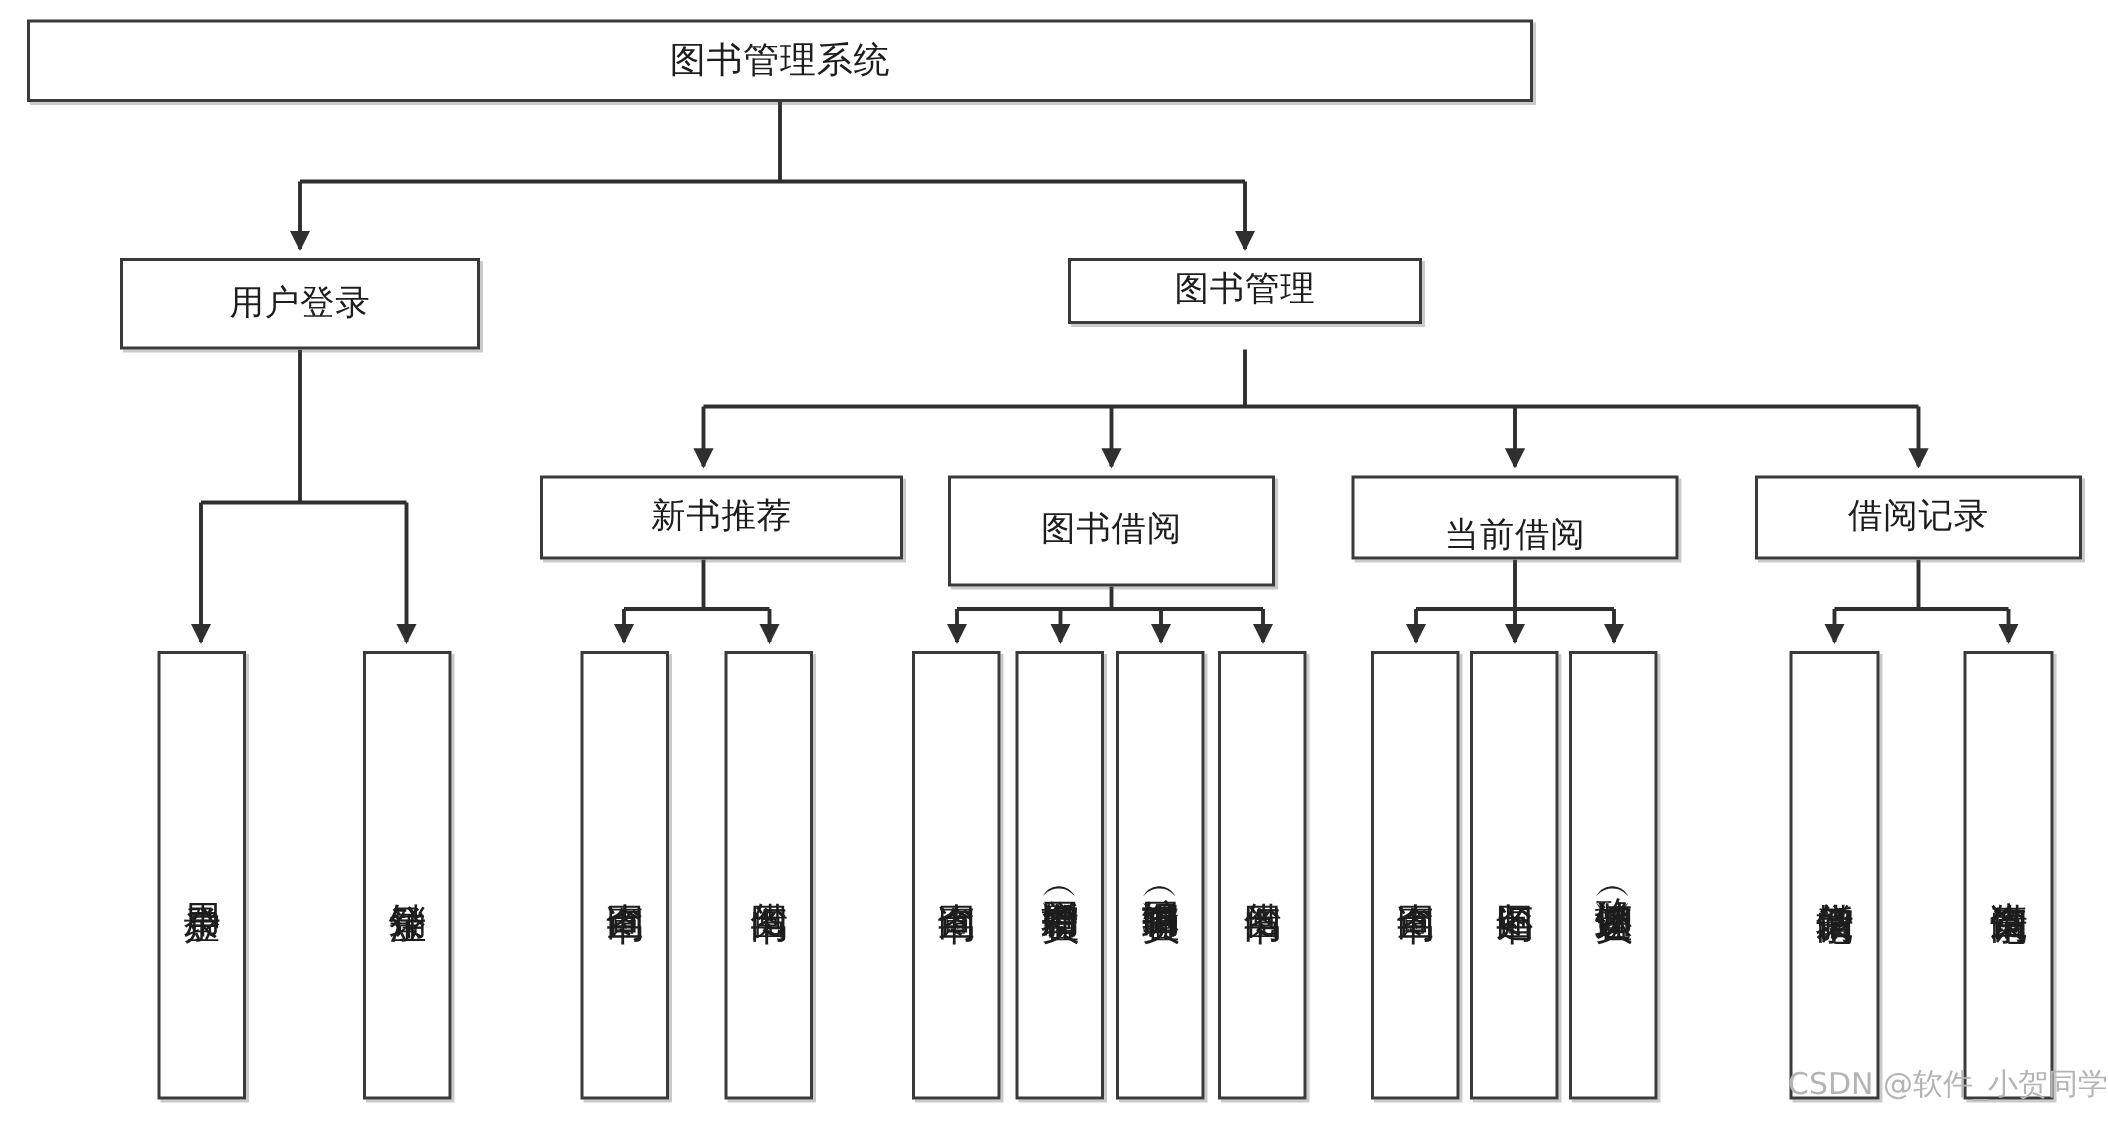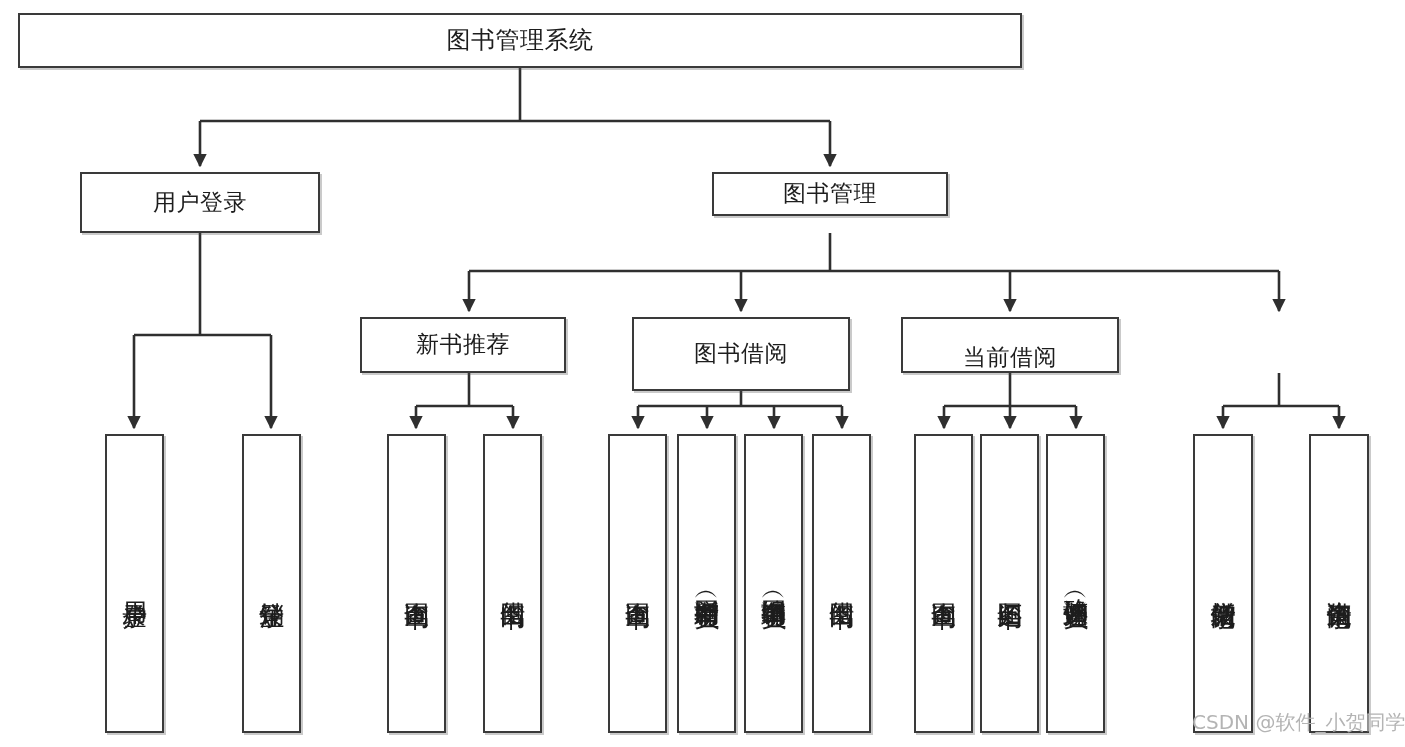--- a/index.html
+++ b/index.html
@@ -133,29 +133,32 @@
     <span class="label">图书管理系统</span>
   </div>
 
   <div class="node horiz" style="left:80px; top:172px; width:240px; height:61px;">
     <span class="label">用户登录</span>
   </div>
   <div class="node horiz" style="left:712px; top:172px; width:236px; height:44px;">
     <span class="label">图书管理</span>
   </div>
 
-  <div class="node horiz" style="left:360px; top:317px; width:206px; height:56px;">
+  <div class="node horiz" style="left:360px; top:317px; width:242px; height:56px;">
     <span class="label">新书推荐</span>
   </div>
   <div class="node horiz" style="left:632px; top:317px; width:218px; height:74px;">
     <span class="label">图书借阅</span>
   </div>
   <div class="node horiz" style="left:901px; top:317px; width:218px; height:56px;align-items:flex-end;">
     <span class="label">当前借阅</span>
   </div>
+  <div class="node horiz" style="left:1170px; top:317px; width:218px; height:56px;">
+    <span class="label">借阅记录</span>
+  </div>
 
   <div class="node vert" style="left:105px; top:434px; width:59px; height:299px;">
     <span class="label">用户登录</span>
   </div>
   <div class="node vert" style="left:242px; top:434px; width:59px; height:299px;">
     <span class="label">注销登录</span>
   </div>
 
   <div class="node vert" style="left:387px; top:434px; width:59px; height:299px;">
     <span class="label">查询图书</span>

